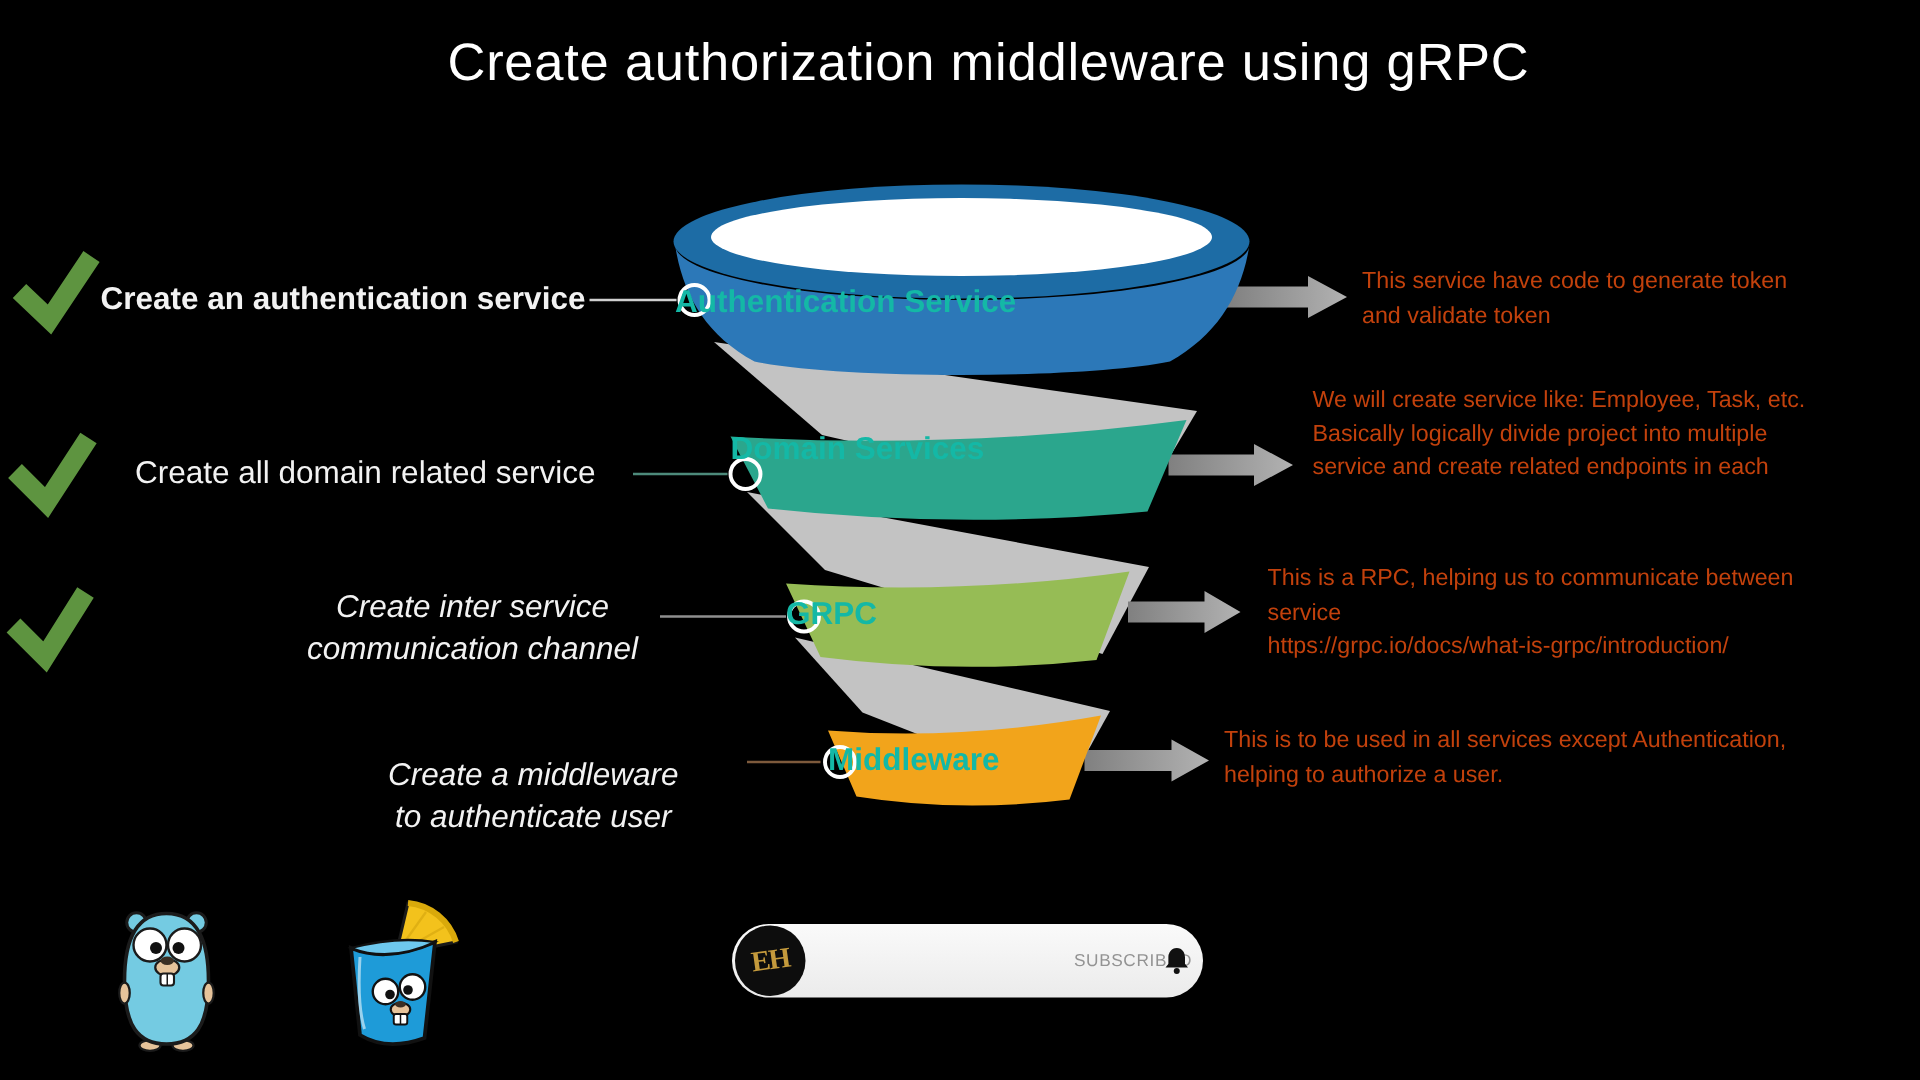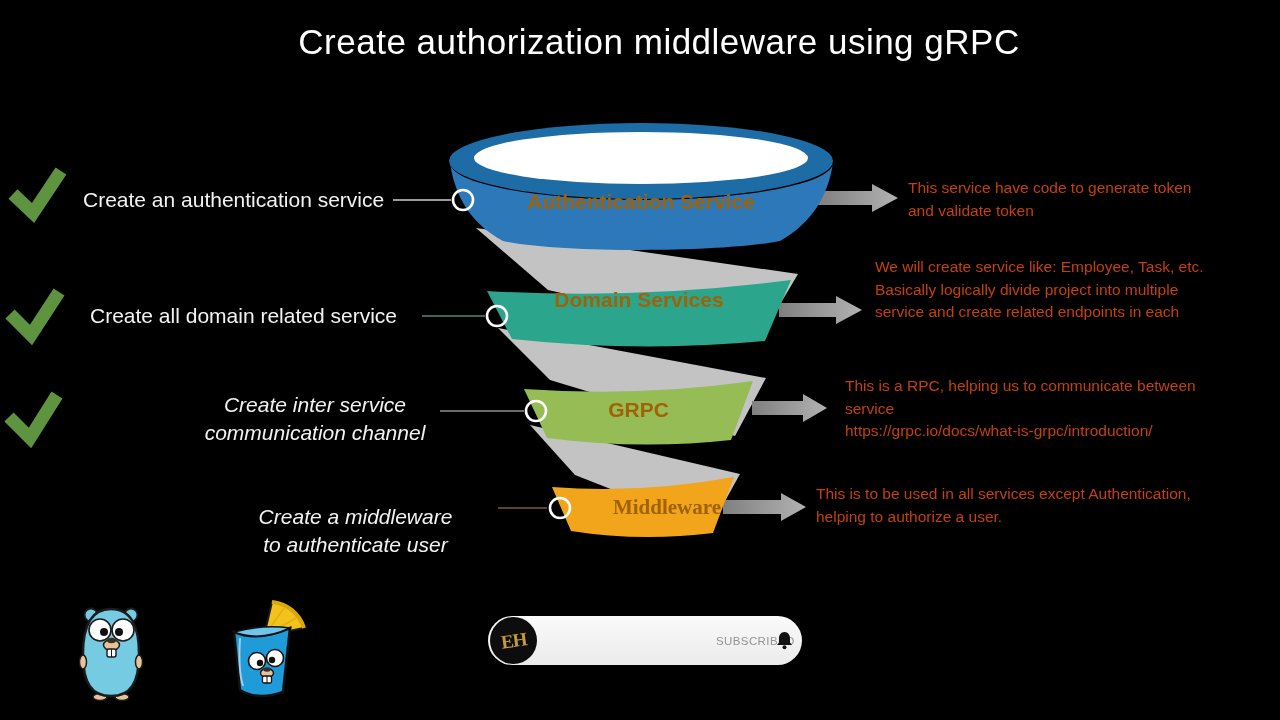--- a/index.html
+++ b/index.html
@@ -3,22 +3,22 @@
 <meta charset="utf-8">
 <style>
   html,body{margin:0;padding:0;background:#000;}
   .canvas{position:relative;width:1280px;height:720px;background:#000;overflow:hidden;
           font-family:"Liberation Sans",sans-serif;color:#fff;}
   .art{position:absolute;left:0;top:0;width:1280px;height:720px;}
   .title{position:absolute;left:0;top:22px;width:1280px;text-align:center;
          font-size:35px;font-weight:500;letter-spacing:.5px;color:#fff;padding-left:19px;}
   .task{position:absolute;font-size:21px;color:#f2f2f2;line-height:28px;white-space:nowrap;}
   .task.center{text-align:center;white-space:normal;font-style:italic;}
-  .stage-label{position:absolute;text-align:center;font-size:21px;font-weight:600;
-               color:#a16207;line-height:24px;}
+  .stage-label{position:absolute;font-size:21px;font-weight:600;
+               color:#14b8a6;line-height:24px;}
   .desc{position:absolute;font-size:15.5px;line-height:22.5px;color:#c2410c;}
   .desc span{display:block;}
   
   .banner{position:absolute;left:488px;top:616px;width:314px;height:49px;border-radius:26px;
           background:linear-gradient(#fafafa,#ebebeb);box-shadow:0 1px 4px rgba(0,0,0,.6);}
   .banner .logo{position:absolute;left:2px;top:1px;width:47px;height:47px;border-radius:50%;
           background:#0d0d0d;display:flex;align-items:center;justify-content:center;}
   .banner .logo span{color:#c49a3c;font-family:"Liberation Serif",serif;font-weight:bold;
           font-size:19px;transform:rotate(-8deg);letter-spacing:-1px;}
   .banner .channel{position:absolute;left:62px;top:0;height:49px;display:flex;align-items:center;
@@ -72,39 +72,39 @@
     <circle cx="463" cy="200" r="10" fill="none" stroke="#FFFFFF" stroke-width="2.6"></circle>
     <circle cx="497" cy="316" r="10" fill="none" stroke="#FFFFFF" stroke-width="2.6"></circle>
     <circle cx="536" cy="411" r="10" fill="none" stroke="#FFFFFF" stroke-width="2.6"></circle>
     <circle cx="560" cy="508" r="10" fill="none" stroke="#FFFFFF" stroke-width="2.6"></circle>
 
     <polyline points="13,194 33,213 61,171" fill="none" stroke="#5E9440" stroke-width="13"></polyline>
     <polyline points="10,314 31,335 59,292" fill="none" stroke="#5E9440" stroke-width="13"></polyline>
     <polyline points="9,417 30,438 57,395" fill="none" stroke="#5E9440" stroke-width="13"></polyline>
   </svg>
 
-  <div class="task" style="left:83px;top:186px;">
+  <div class="task" style="left:67px;top:186px;font-weight:bold;">
     <span>Create an authentication service</span>
   </div>
   <div class="task" style="left:90px;top:302px;">
     <span>Create all domain related service</span>
   </div>
   <div class="task center" style="left:195px;top:391px;width:240px;">
     <span style="display:block">Create inter service</span>
     <span style="display:block">communication channel</span>
   </div>
   <div class="task center" style="left:248px;top:503px;width:215px;">
     <span style="display:block">Create a middleware</span>
     <span style="display:block">to authenticate user</span>
   </div>
 
   <div class="stage-label" style="left:450px;width:382px;top:190px;">Authentication Service</div>
   <div class="stage-label" style="left:487px;width:304px;top:288px;">Domain Services</div>
   <div class="stage-label" style="left:524px;width:229px;top:398px;">GRPC</div>
-  <div class="stage-label" style="left:576px;width:182px;top:495px;font-family:Liberation Serif, serif;">Middleware</div>
+  <div class="stage-label" style="left:552px;width:182px;top:495px;">Middleware</div>
 
   <div class="desc" style="left:908px;top:177px;">
     <span>This service have code to generate token</span>
     <span>and validate token</span>
   </div>
   <div class="desc" style="left:875px;top:256px;">
     <span>We will create service like: Employee, Task, etc.</span>
     <span>Basically logically divide project into multiple</span>
     <span>service and create related endpoints in each</span>
   </div>

